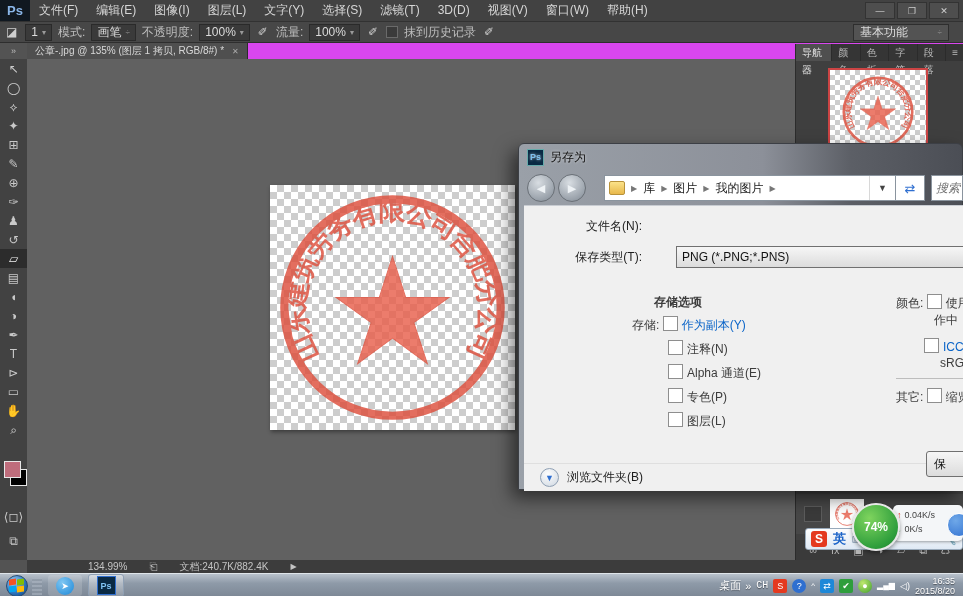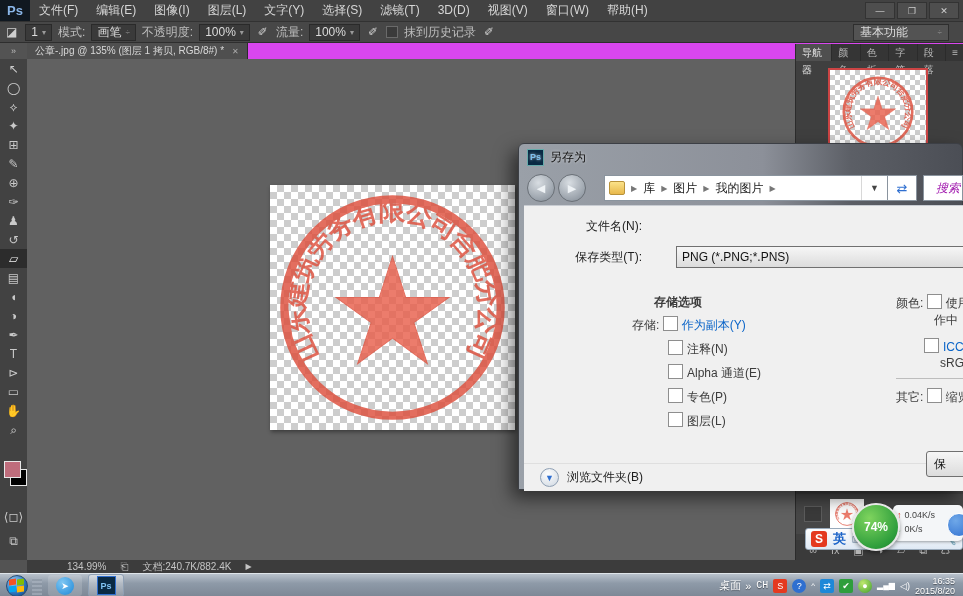--- a/index.html
+++ b/index.html
@@ -105,21 +105,21 @@
      border:1px solid #6a7077;color:#eef2f5;display:flex;align-items:center;justify-content:center;font-size:11px;}
   #breadcrumb{margin-left:18px;height:24px;background:#fff;border:1px solid #8a949e;display:flex;
      align-items:center;flex:1;padding-left:4px;font-size:12px;color:#222;}
   .crumb-sep{color:#777;font-size:8px;padding:0 6px;}
   #crumb-folder{width:14px;height:12px;background:linear-gradient(#fbe289,#e8b84b);border:1px solid #b8923a;border-radius:2px;}
   #crumb-caret{margin-left:auto;color:#444;font-size:9px;padding:0 8px;border-left:1px solid #d8d8d8;height:100%;
      display:flex;align-items:center;}
   #refresh-btn{width:28px;height:24px;background:#fff;border:1px solid #8a949e;border-left:none;
      color:#2f6fd0;display:flex;align-items:center;justify-content:center;font-size:13px;}
   #searchbox{width:26px;height:24px;background:#fff;border:1px solid #8a949e;margin-left:6px;
-     color:#a21caf;font-style:italic;display:flex;align-items:center;padding-left:12px;overflow:hidden;}
+     color:#737373;font-style:italic;display:flex;align-items:center;padding-left:4px;overflow:hidden;}
   #dlg-body{position:absolute;left:5px;top:61px;width:440px;height:258px;background:#f0f0f0;
      border-top:1px solid #c8ccd2;}
   .fieldrow{position:absolute;display:flex;align-items:center;gap:28px;}
   .fieldlabel{width:118px;text-align:right;padding-right:6px;color:#1e1e1e;}
   #filename-input{width:312px;height:20px;background:#fff;border:1px solid #5a80a8;color:#111;
      display:flex;align-items:center;padding-left:5px;box-sizing:border-box;}
   #filetype-select{width:312px;height:22px;background:linear-gradient(#f6f6f6,#dcdcdc);
      border:1px solid #707070;color:#111;display:flex;align-items:center;padding-left:5px;box-sizing:border-box;}
   .blue{color:#0a64c8;}
   .cb{width:13px;height:13px;background:#fff;border:1px solid #8e8e8e;display:inline-block;
@@ -130,21 +130,21 @@
      border-top:1px solid #dfdfdf;display:flex;align-items:center;}
   #browse-circle{width:17px;height:17px;border-radius:50%;margin-left:16px;
      background:radial-gradient(circle at 40% 30%,#fdfdfd,#cfd8e2);border:1px solid #8fa0b4;
      color:#2f6fd0;font-size:9px;display:flex;align-items:center;justify-content:center;}
   #browse-label{margin-left:8px;color:#1e1e1e;}
   #save-btn{position:absolute;right:-1px;top:-13px;width:30px;height:24px;
      background:linear-gradient(#f6f6f6,#dcdcdc);border:1px solid #707070;border-radius:3px 0 0 3px;
      display:flex;align-items:center;padding-left:7px;color:#111;}
   
   #statusbar{left:27px;top:560px;width:936px;height:13px;background:#3c3c3c;color:#c4c4c4;
-     font-size:10px;display:flex;align-items:center;gap:14px;padding-left:40px;box-sizing:border-box;}
+     font-size:10px;display:flex;align-items:center;gap:22px;padding-left:61px;box-sizing:border-box;}
   #status-corner{left:0;top:560px;width:27px;height:13px;background:#535353;}
   
   #taskbar{left:0;top:573px;width:963px;height:23px;
      background:linear-gradient(#b9c2cc,#8e9aa8 40%,#7c8795);display:flex;align-items:center;z-index:40;
      border-top:1px solid #dfe5ea;}
   #start-orb{width:20px;height:20px;border-radius:50%;margin-left:6px;position:relative;
      background:radial-gradient(circle at 35% 30%,#9fd3f7,#2f77c0 55%,#0c3f78);
      border:1px solid #2a4d74;overflow:hidden;}
   .flagcell{position:absolute;width:7px;height:6px;}
   #taskband-sep{width:10px;height:18px;margin-left:4px;

